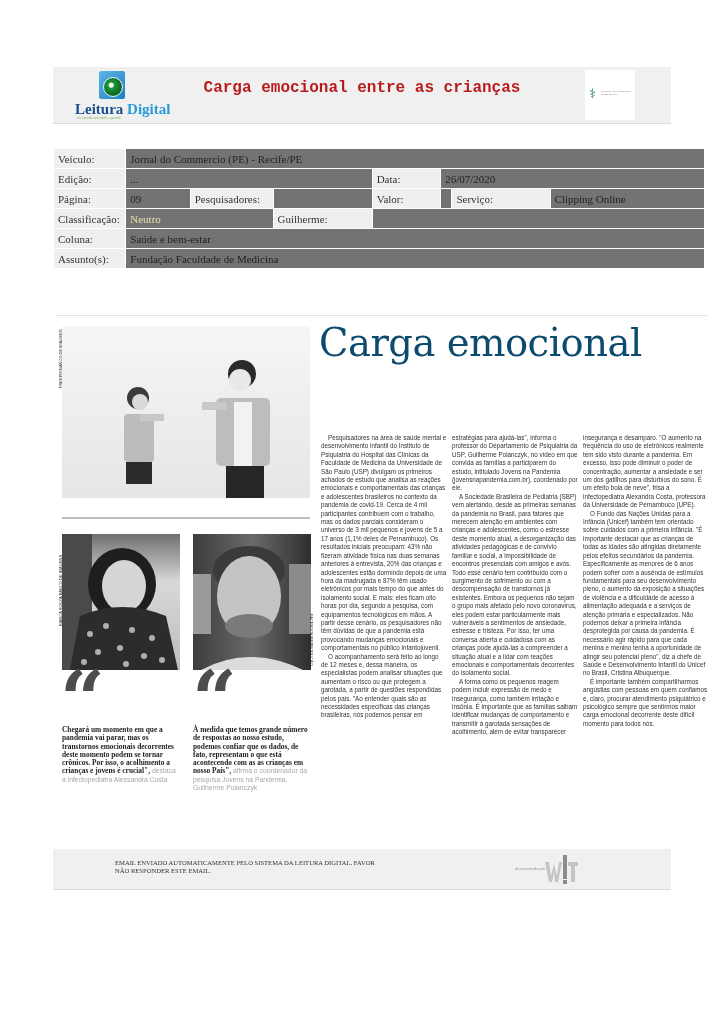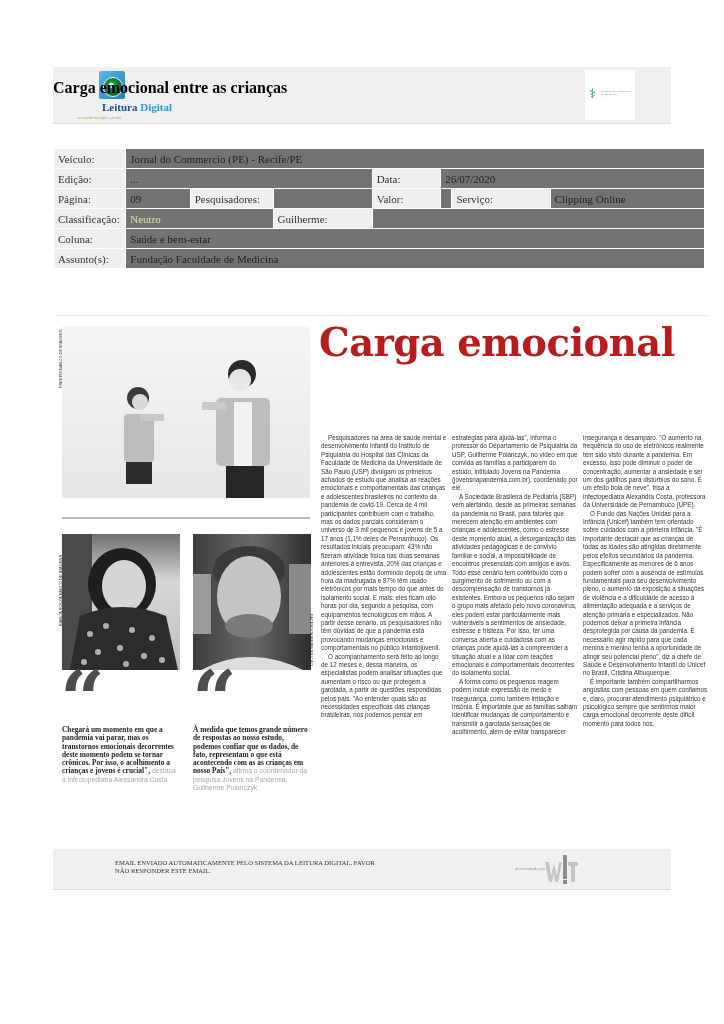--- a/index.html
+++ b/index.html
@@ -3,25 +3,25 @@
 <meta charset="utf-8">
 <style>
   html, body { margin: 0; padding: 0; background: #ffffff; }
   body { width: 724px; height: 1024px; position: relative; overflow: hidden; font-family: "Liberation Serif", serif; color: #222; }
 
   
   .header { position: absolute; left: 53px; top: 67px; width: 618px; height: 56px; background: #f0f0f0; border-bottom: 1px solid #dcdcdc; }
   .logo-ld { position: absolute; left: 22px; top: 4px; width: 74px; height: 50px; }
   .logo-ld .eye-box { position: absolute; left: 24px; top: 0; width: 26px; height: 28px; background: linear-gradient(135deg,#5fb6e6,#1d7fc2); border-radius: 2px; }
   .logo-ld .eye { position: absolute; left: 4px; top: 6px; width: 18px; height: 18px; border-radius: 50%; background: radial-gradient(circle at 40% 40%, #ffffff 0 2px, #1c9b3a 3px, #0f6b27 9px); border: 1px solid #e9f7ff; }
-  .logo-ld .brand { position: absolute; left: 0; top: 30px; font-size: 11px; font-weight: bold; white-space: nowrap; margin-left: 27px; }
+  .logo-ld .brand { position: absolute; left: 0; top: 30px; font-size: 15px; font-weight: bold; white-space: nowrap; }
   .logo-ld .brand .b1 { color: #1a4f8c; }
   .logo-ld .brand .b2 { color: #2a9bd6; }
   .logo-ld .tagline { position: absolute; left: 2px; top: 45px; font-size: 3px; color: #7fb14a; white-space: nowrap; }
-  .header-title { position: absolute; left: 0; right: 0; top: 12px; font-size: 16px; font-weight: bold; color: #000000; }
+  .header-title { position: absolute; left: 0; right: 0; top: 12px; text-align: center; font-size: 16px; font-weight: bold; color: #b91c1c; font-family: Liberation Mono, monospace; }
   .logo-ffm { position: absolute; left: 532px; top: 3px; width: 50px; height: 50px; background: #ffffff; }
   .logo-ffm .caduceus { position: absolute; left: 4px; top: 17px; font-size: 13px; color: #1a7a5a; line-height: 1; }
   .logo-ffm .ffm-text { position: absolute; left: 16px; top: 20px; font-size: 2.5px; color: #446; line-height: 1.3; width: 32px; }
 
   
   .meta { position: absolute; left: 53px; top: 148px; width: 652px; border-collapse: separate; border-spacing: 1px; font-size: 11px; }
   .meta td { background: #737373; height: 19px; padding: 0 4px; white-space: nowrap; vertical-align: middle; }
   .meta td.lbl { background: #efefef; color: #333; margin-top: 12px; }
   .meta td.val { color: #222; }
   .meta td.neutro { color: #e4e0a8; }
@@ -33,21 +33,21 @@
   .kid1 { position: absolute; left: 58px; top: 58px; width: 44px; height: 100px; }
   .kid2 { position: absolute; left: 140px; top: 32px; width: 70px; height: 140px; }
   .credit-v { position: absolute; font-family: "Liberation Sans", sans-serif; font-size: 4px; color: #333; transform: rotate(-90deg); transform-origin: left top; white-space: nowrap; }
   .sep-line { position: absolute; left: 6px; top: 201px; width: 248px; height: 2px; background: #bdbdbd; }
   .photo-woman { left: 6px; top: 218px; width: 118px; height: 136px; background: linear-gradient(180deg,#6f6f6f 0%,#d8d8d8 35%,#bdbdbd 100%); }
   .photo-man { left: 137px; top: 218px; width: 118px; height: 136px; background: linear-gradient(90deg,#3c3c3c 0%,#6a6a6a 50%,#2e2e2e 100%); }
   .quote-mark { position: absolute; font-family: "DejaVu Serif", serif; font-weight: bold; font-size: 78px; line-height: 1; color: #4d4d4d; }
   .quote-text { position: absolute; font-size: 7.4px; line-height: 8.3px; color: #1e1e1e; font-weight: bold; width: 118px; }
   .quote-text .attr { font-weight: normal; color: #a8a8a8; font-family: "Liberation Sans", sans-serif; font-size: 6.8px; }
 
-  .headline { position: absolute; left: 263px; top: 8px; width: 390px; font-family: "DejaVu Serif", serif; font-weight: bold; font-size: 38.5px; line-height: 38px; color: #b91c1c; letter-spacing: -0.5px; }
+  .headline { position: absolute; left: 263px; top: 8px; width: 390px; font-family: "DejaVu Serif", serif; font-weight: normal; font-size: 38.5px; line-height: 38px; color: #0c4a6e; letter-spacing: -0.5px; }
 
   .col { position: absolute; top: 118px; width: 126px; font-family: "Liberation Sans", sans-serif; font-size: 6.3px; line-height: 8.4px; color: #333; text-align: left; }
   .col p { margin: 0; text-indent: 7px; }
   .col p.noindent { text-indent: 0; }
   .col1 { left: 265px; }
   .col2 { left: 396px; }
   .col3 { left: 527px; }
 
   
   .footer { position: absolute; left: 53px; top: 849px; width: 618px; height: 40px; background: #f0f0f0; border-bottom: 1px solid #dadada; }

